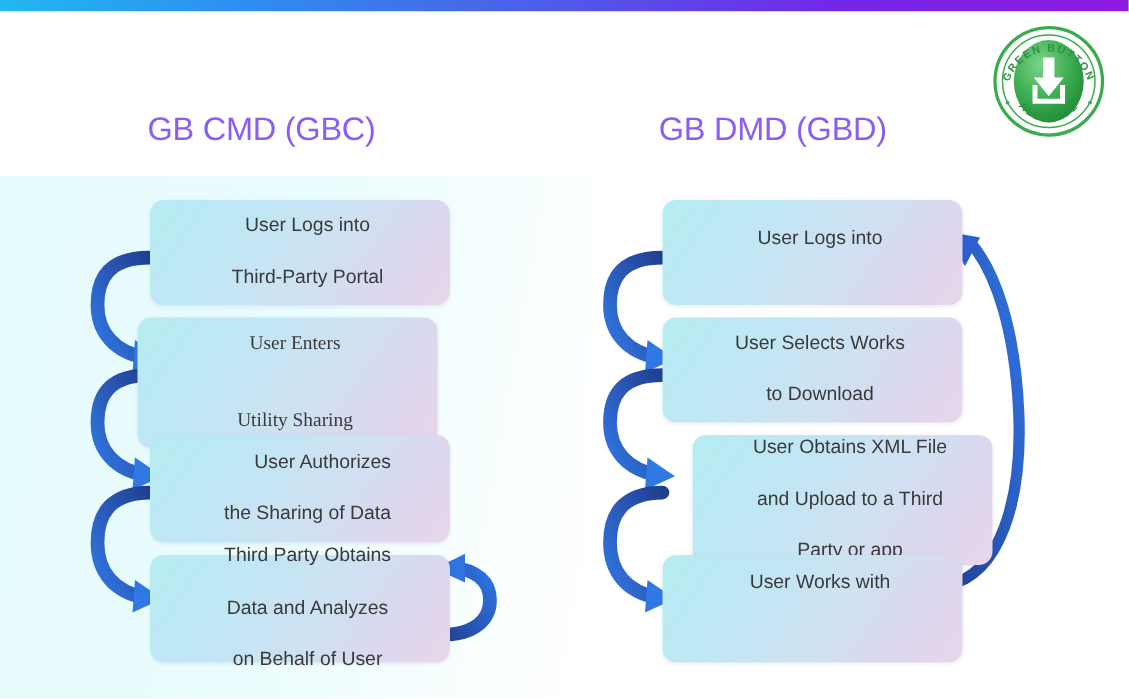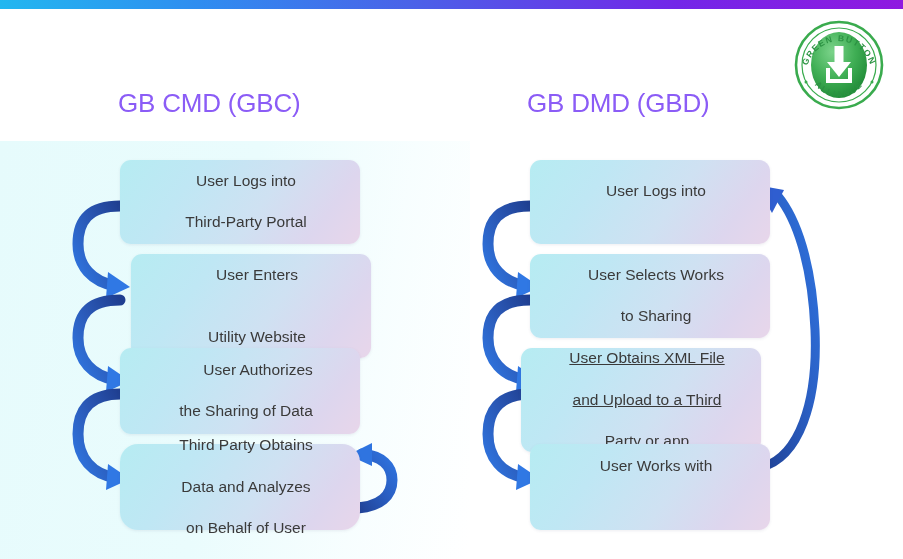--- a/index.html
+++ b/index.html
@@ -40,27 +40,27 @@
     background:linear-gradient(125deg,#b6ecf2 0%,#bfe7f4 28%,#cfe1f2 58%,#ddd6ee 82%,#e8d6ea 100%);
     box-shadow:0 1px 3px rgba(80,80,120,0.10);
     display:flex;align-items:center;justify-content:center;
     text-align:center;
     color:#3a3a3a;font-size:15.5px;line-height:1.33;padding-left:12px;
   }
   .fbox span{display:block;padding:0 8px;}
 
   
   #L1{left:120px;top:160px;height:84px;}
-  #L2{left:131px;top:254px;height:104px;}
+  #L2{left:110px;top:254px;height:104px;font-family:Liberation Serif, serif;}
   #L3{left:120px;top:348px;height:86px;text-align:right;}
-  #L4{left:120px;top:444px;height:86px;border-radius:18px;}
+  #L4{left:120px;top:444px;height:86px;}
   
   #R1{left:530px;top:160px;height:84px;}
   #R2{left:530px;top:254px;height:84px;}
-  #R3{left:521px;top:348px;height:104px;text-decoration:underline;}
+  #R3{left:554px;top:348px;height:104px;}
   #R4{left:530px;top:444px;height:86px;}
 
   
   .arrowlayer{position:absolute;left:0;top:0;width:903px;height:559px;pointer-events:none;}
 </style>
 </head>
 <body>
 
 <div id="topbar"></div>
 
@@ -153,21 +153,21 @@
 <div class="fbox" id="L1">
   <span>
     <span>User Logs into</span><br>
     <span>Third-Party Portal</span>
   </span>
 </div>
 <div class="fbox" id="L2">
   <span>
     <span>User Enters</span><br>
     <br>
-    <span>Utility Website</span>
+    <span>Utility Sharing</span>
   </span>
 </div>
 <div class="fbox" id="L3">
   <span>
     <span>User Authorizes</span><br>
     <span>the Sharing of Data</span>
   </span>
 </div>
 <div class="fbox" id="L4">
   <span>
@@ -178,21 +178,21 @@
 </div>
 
 <div class="fbox" id="R1">
   <span>
     <span>User Logs into</span><br>
   </span>
 </div>
 <div class="fbox" id="R2">
   <span>
     <span>User Selects Works</span><br>
-    <span>to Sharing</span>
+    <span>to Download</span>
   </span>
 </div>
 <div class="fbox" id="R3">
   <span>
     <span>User Obtains XML File</span><br>
     <span>and Upload to a Third</span><br>
     <span>Party or app</span>
   </span>
 </div>
 <div class="fbox" id="R4">

